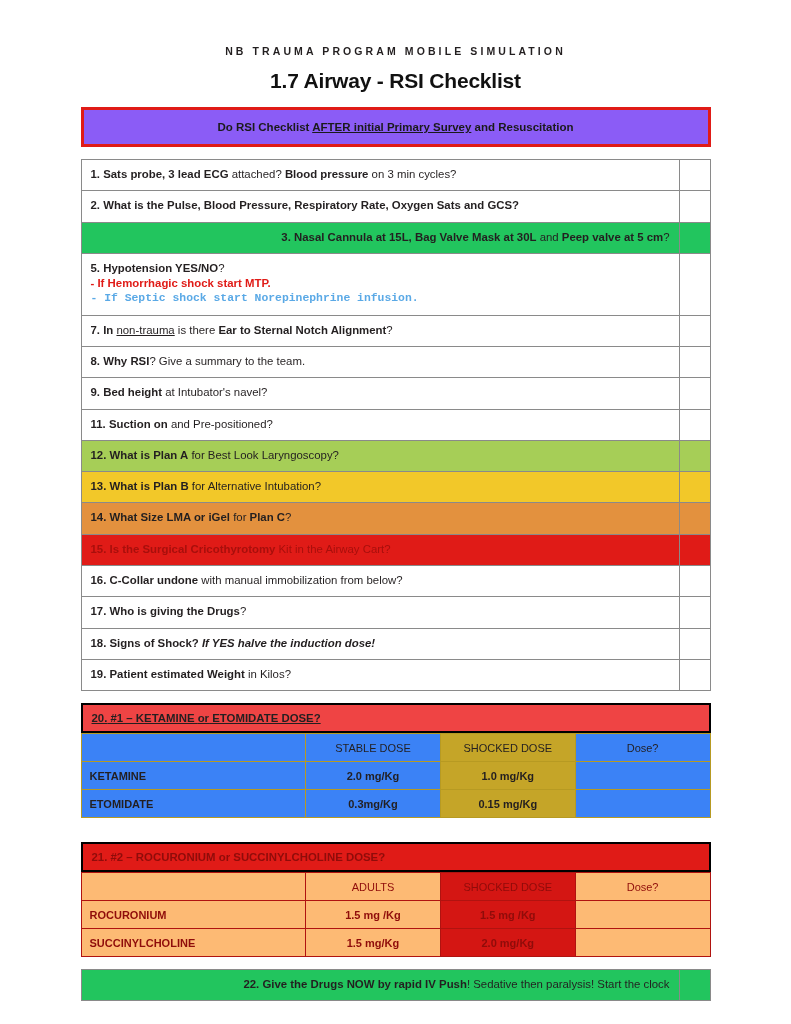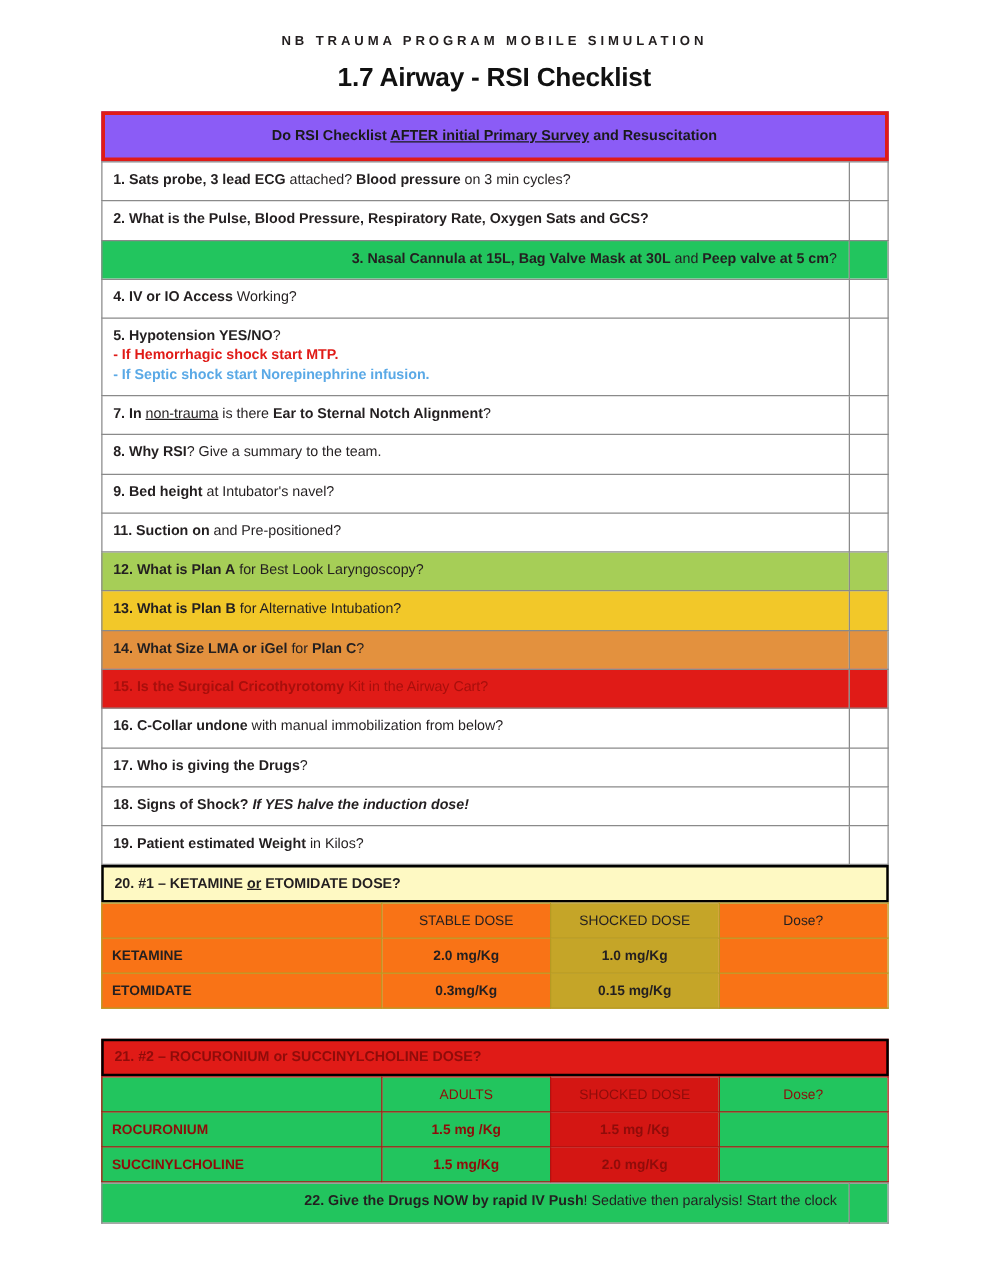--- a/index.html
+++ b/index.html
@@ -24,21 +24,21 @@
     position: relative;
   }
 
   
   .kicker {
     text-align: center;
     font-size: 10.5px;
     font-weight: 700;
     letter-spacing: 3.1px;
     color: #231f20;
-    margin-top: 27px;
+    margin-top: 45px;
   }
   .doc-title {
     text-align: center;
     font-size: 21px;
     font-weight: 700;
     color: #111111;
     margin-top: 12px;
     letter-spacing: -0.2px;
   }
 
@@ -57,21 +57,21 @@
   .banner-text {
     font-size: 11.5px;
     font-weight: 700;
     color: #1a1a1a;
     text-align: center;
   }
   .banner-text u { text-decoration: underline; }
 
   
   .checklist {
-    margin: 0 auto;
+    margin: 12px auto;
     width: 630px;
     border-collapse: collapse;
     table-layout: fixed;
   }
   .checklist td {
     border: 1px solid #8a8a8a;
     padding: 0;
     vertical-align: middle;
   }
   .c-text {
@@ -87,35 +87,35 @@
   .row-red     { background: #e01b17; }
   .row-green   { background: #a6ce57; }
   .row-yellow  { background: #f2c829; }
   .row-orange  { background: #e3913e; }
 
   .c-text b { font-weight: 700; }
   .c-text i { font-style: italic; }
   .c-text u { text-decoration: underline; }
   .dim { color: #6e6e6e; }
   .sub-red  { color: #e01b17; font-weight: 700; display: block; }
-  .sub-blue { color: #5aa9e6; font-weight: 700; display: block; }
+  .sub-blue { color: #5aa9e6; font-weight: 700; display: block; font-family: Liberation Mono, monospace; }
   .onred    { color: #a80f0c; }
 
   
   .drug-head {
     margin: 0 auto;
     width: 630px;
     box-sizing: border-box;
     border: 2px solid #000000;
     padding: 7px 9px;
     font-size: 11.4px;
     font-weight: 700;
     color: #231f20;
   }
-  .drug-head.gold { background: #fef9c3; }
+  .drug-head.gold { background: #ef4444; text-decoration: underline; }
   .drug-head.red  { background: #e01b17; color: #8f0c0a; margin-top: 24px; }
   .drug-head u { text-decoration: underline; }
 
   
   .drug-table {
     margin: 0 auto;
     width: 630px;
     border-collapse: collapse;
     table-layout: fixed;
   }
@@ -124,23 +124,23 @@
     padding: 7px 8px;
     font-size: 11px;
     text-align: center;
     height: 13px;
   }
   .drug-table .name-cell {
     text-align: left;
     font-weight: 700;
     font-size: 11px;
   }
-  .dt-gold td      { background: #f97316; color: #231f20; border-color: #b79a22; }
+  .dt-gold td      { background: #3b82f6; color: #231f20; border-color: #b79a22; }
   .dt-gold .shock  { background: #c5a528; }
-  .dt-red td       { background: #22c55e; color: #8f0c0a; border-color: #b01310; }
+  .dt-red td       { background: #fdba74; color: #8f0c0a; border-color: #b01310; }
   .dt-red .shock   { background: #d41613; }
   .dt-head td { font-weight: 400; }
 </style>
 </head>
 <body>
 
 <div class="page">
 
   <div class="kicker">NB TRAUMA PROGRAM MOBILE SIMULATION</div>
   <div class="doc-title">1.7 Airway - RSI Checklist</div>
@@ -163,26 +163,20 @@
           <td class="row-white">
             <div class="c-text"><b>2.</b><b> What is the Pulse, Blood Pressure, Respiratory Rate, Oxygen Sats and GCS?</b></div>
           </td>
           <td class="c-box row-white"></td>
         </tr>
         <tr>
           <td class="row-blue">
             <div class="c-text"><b>3.</b><b> Nasal Cannula at 15L, Bag Valve Mask at 30L</b><span> and </span><b>Peep valve at 5 cm</b><span>?</span></div>
           </td>
           <td class="c-box row-blue"></td>
-        </tr>
-        <tr>
-          <td class="row-white">
-            <div class="c-text"><b>4.</b><b> IV or IO Access</b><span> Working?</span></div>
-          </td>
-          <td class="c-box row-white"></td>
         </tr>
         <tr>
           <td class="row-white">
             <div class="c-text"><b>5.</b><b> Hypotension YES/NO</b><span>?</span><span class="sub-red">- If Hemorrhagic shock start MTP.</span><span class="sub-blue">- If Septic shock start Norepinephrine infusion.</span></div>
           </td>
           <td class="c-box row-white"></td>
         </tr>
         <tr>
           <td class="row-white">
             <div class="c-text"><b>7.</b><b> In </b><u>non-trauma</u><span> is there </span><b>Ear to Sternal Notch Alignment</b><span>?</span></div>

